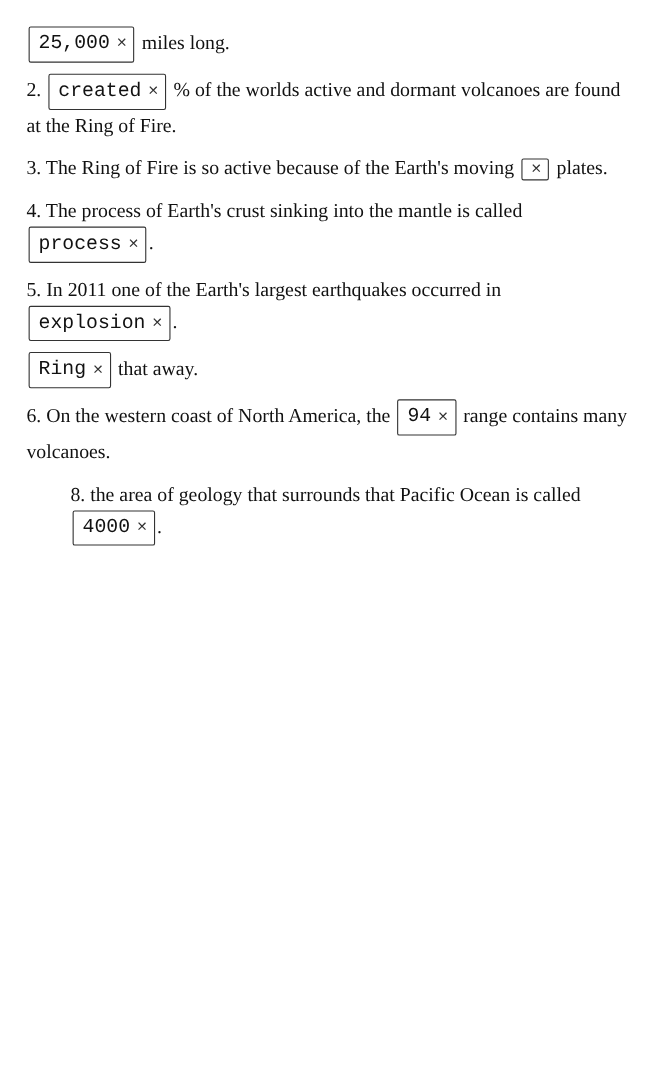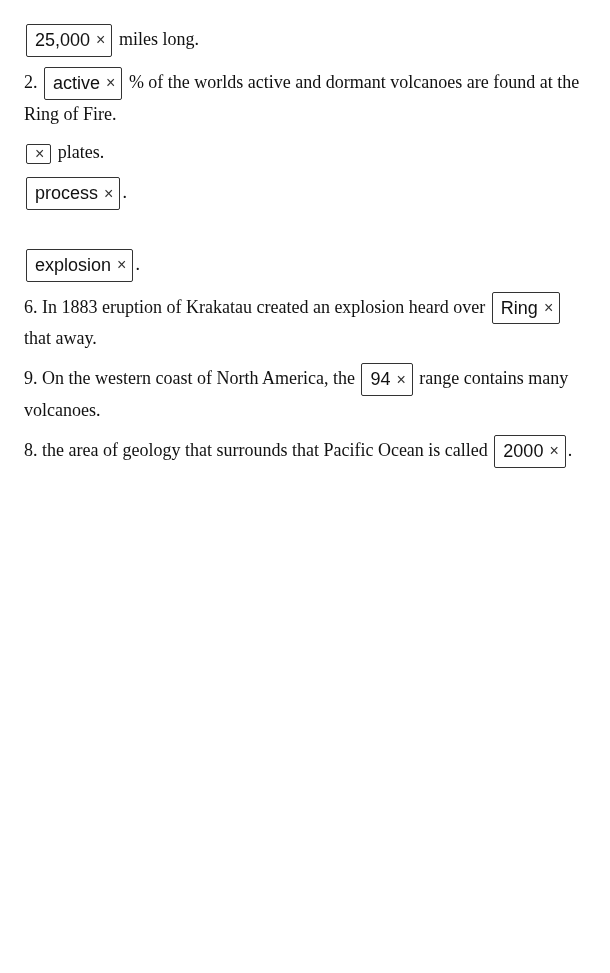--- a/index.html
+++ b/index.html
@@ -23,21 +23,21 @@
     }
 
     .fill-blank {
       display: inline-flex;
       align-items: center;
       border: 1.5px solid #333;
       border-radius: 2px;
       padding: 1px 6px 1px 8px;
       margin: 0 2px;
       background: #fff;
-      font-family: Liberation Sans, sans-serif;
+      font-family: Liberation Mono, monospace;
       font-size: 18px;
       color: #111;
       vertical-align: middle;
       white-space: nowrap;
     }
 
     .fill-blank .blank-text {
       margin-right: 6px;
     }
 
@@ -51,39 +51,39 @@
   </style>
 </head>
 <body>
 
 <div class="content">
 <div style="margin-bottom: 10px; line-height: 1.6;"><span class="fill-blank">
         <span class="blank-text">25,000</span>
         <span class="close-btn">×</span>
       </span><span> miles long.</span></div>
     <div style="margin-bottom: 10px; line-height: 1.6;"><span>2. </span><span class="fill-blank">
-        <span class="blank-text">active</span>
+        <span class="blank-text">created</span>
         <span class="close-btn">×</span>
       </span><span> % of the worlds active and dormant volcanoes are found at the Ring of Fire.</span></div>
-    <div style="margin-bottom: 10px; line-height: 1.6;"><span class="fill-blank">
+    <div style="margin-bottom: 10px; line-height: 1.6;"><span>3. The Ring of Fire is so active because of the Earth's moving </span><span class="fill-blank">
         <span class="close-btn">×</span>
       </span><span> plates.</span></div>
-    <div style="margin-bottom: 10px; line-height: 1.6;"><span class="fill-blank">
+    <div style="margin-bottom: 10px; line-height: 1.6;"><span>4. The process of Earth's crust sinking into the mantle is called </span><span class="fill-blank">
         <span class="blank-text">process</span>
         <span class="close-btn">×</span>
       </span><span>.</span></div>
-    <div style="margin-bottom: 10px; line-height: 1.6;"><br><span class="fill-blank">
+    <div style="margin-bottom: 10px; line-height: 1.6;"><span>5. In 2011 one of the Earth's largest earthquakes occurred in</span><br><span class="fill-blank">
         <span class="blank-text">explosion</span>
         <span class="close-btn">×</span>
       </span><span>.</span></div>
-    <div style="margin-bottom: 10px; line-height: 1.6;"><span>6. In 1883 eruption of Krakatau created an explosion heard over </span><span class="fill-blank">
+    <div style="margin-bottom: 10px; line-height: 1.6;"><span class="fill-blank">
         <span class="blank-text">Ring</span>
         <span class="close-btn">×</span>
       </span><span> that away.</span></div>
-    <div style="margin-bottom: 10px; line-height: 1.6;"><span>9. On the western coast of North America, the </span><span class="fill-blank">
+    <div style="margin-bottom: 10px; line-height: 1.6;"><span>6. On the western coast of North America, the </span><span class="fill-blank">
         <span class="blank-text">94</span>
         <span class="close-btn">×</span>
       </span><span> range contains many volcanoes.</span></div>
-    <div style="margin-bottom: 10px; line-height: 1.6;"><span>8. the area of geology that surrounds that Pacific Ocean is called </span><span class="fill-blank">
-        <span class="blank-text">2000</span>
+    <div style="margin-bottom: 10px; line-height: 1.6; margin-left: 40px;"><span>8. the area of geology that surrounds that Pacific Ocean is called </span><span class="fill-blank">
+        <span class="blank-text">4000</span>
         <span class="close-btn">×</span>
       </span><span>.</span></div>
   </div>
 
 </body></html>

